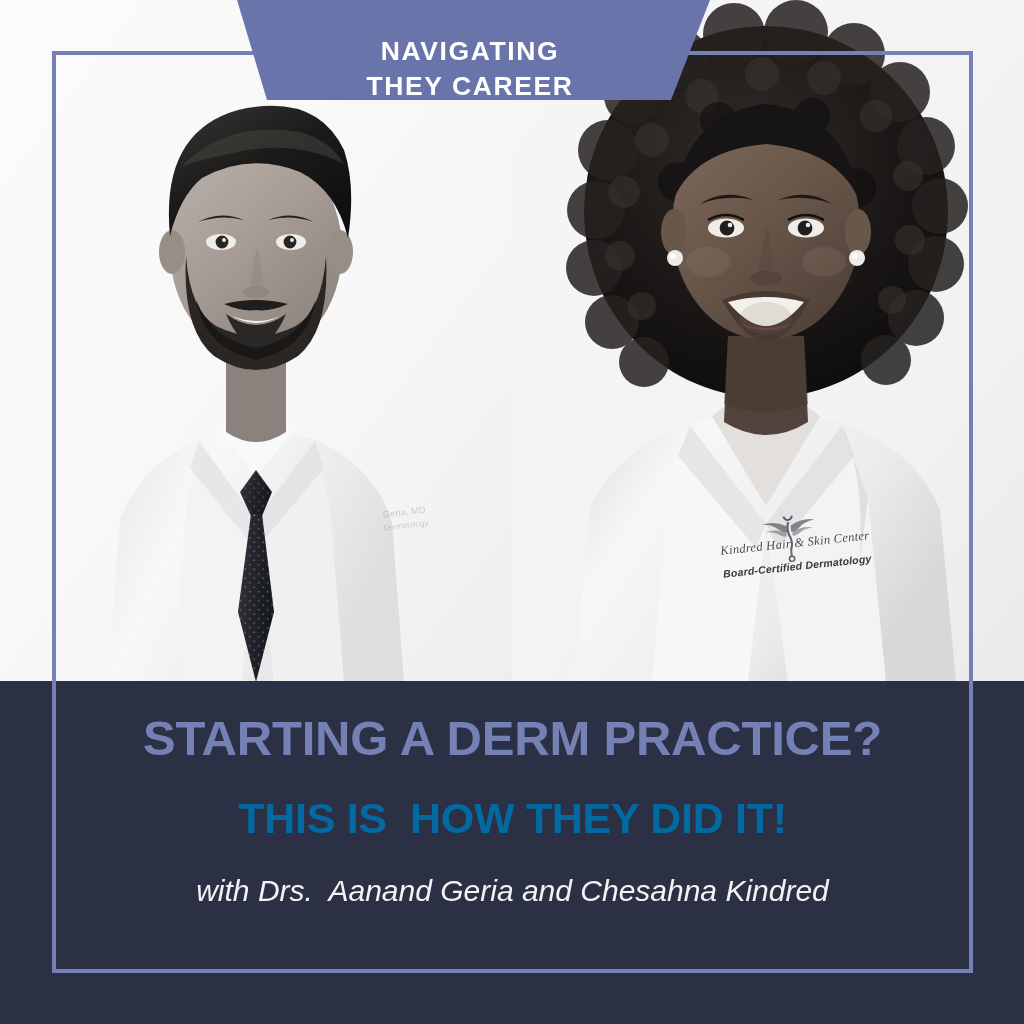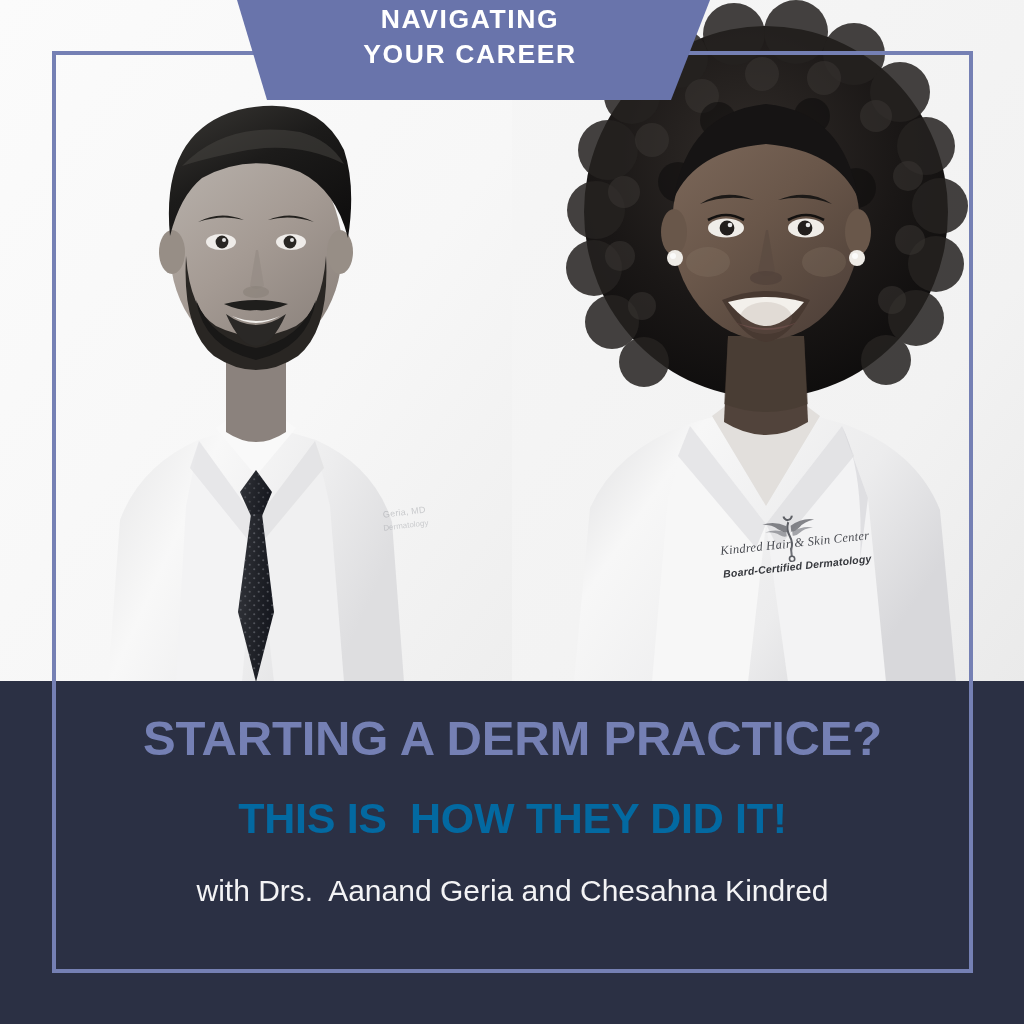--- a/index.html
+++ b/index.html
@@ -54,22 +54,22 @@
   
   .banner {
     position: absolute;
     left: 230px; top: 0;
     width: 480px; height: 124px;
     background: #6974ab;
     clip-path: polygon(7px 0, 480px 0, 441px 100px, 37px 100px);
     display: flex;
     flex-direction: column;
     align-items: center;
-    justify-content: flex-start;
-    padding-top: 2px;
+    justify-content: center;
+    padding-top: 14px;
   }
   .banner-line {
     color: #ffffff;
     font-size: 26.5px;
     font-weight: bold;
     letter-spacing: 1.6px;
     line-height: 1.32;
     text-align: center;
     white-space: nowrap;
   }
@@ -104,20 +104,21 @@
     white-space: pre;
   }
   .presenters {
     color: #f3f3f5;
     font-size: 30px;
     font-weight: normal;
     letter-spacing: 0px;
     line-height: 1.0;
     white-space: pre;
     margin-top: 28px;
+    font-style: italic;
   }
   .session-tag {
     color: #7580b4;
     font-size: 31px;
     font-weight: bold;
     letter-spacing: 0.4px;
     line-height: 1.0;
     white-space: nowrap;
     margin-top: 43px;
   }
@@ -402,16 +403,16 @@
   <div class="text-block">
     <div class="headline-1">STARTING A DERM PRACTICE?</div>
     <div class="headline-2">THIS IS  HOW THEY DID IT!</div>
     <div class="presenters">with Drs.  Aanand Geria and Chesahna Kindred</div>
   </div>
 
   <div class="frame"></div>
 
   <div class="banner">
     <div class="banner-line">NAVIGATING</div>
-    <div class="banner-line">YOUR CAREER</div>
+    <div class="banner-line">THEY CAREER</div>
   </div>
 
 </div>
 
 </body></html>

